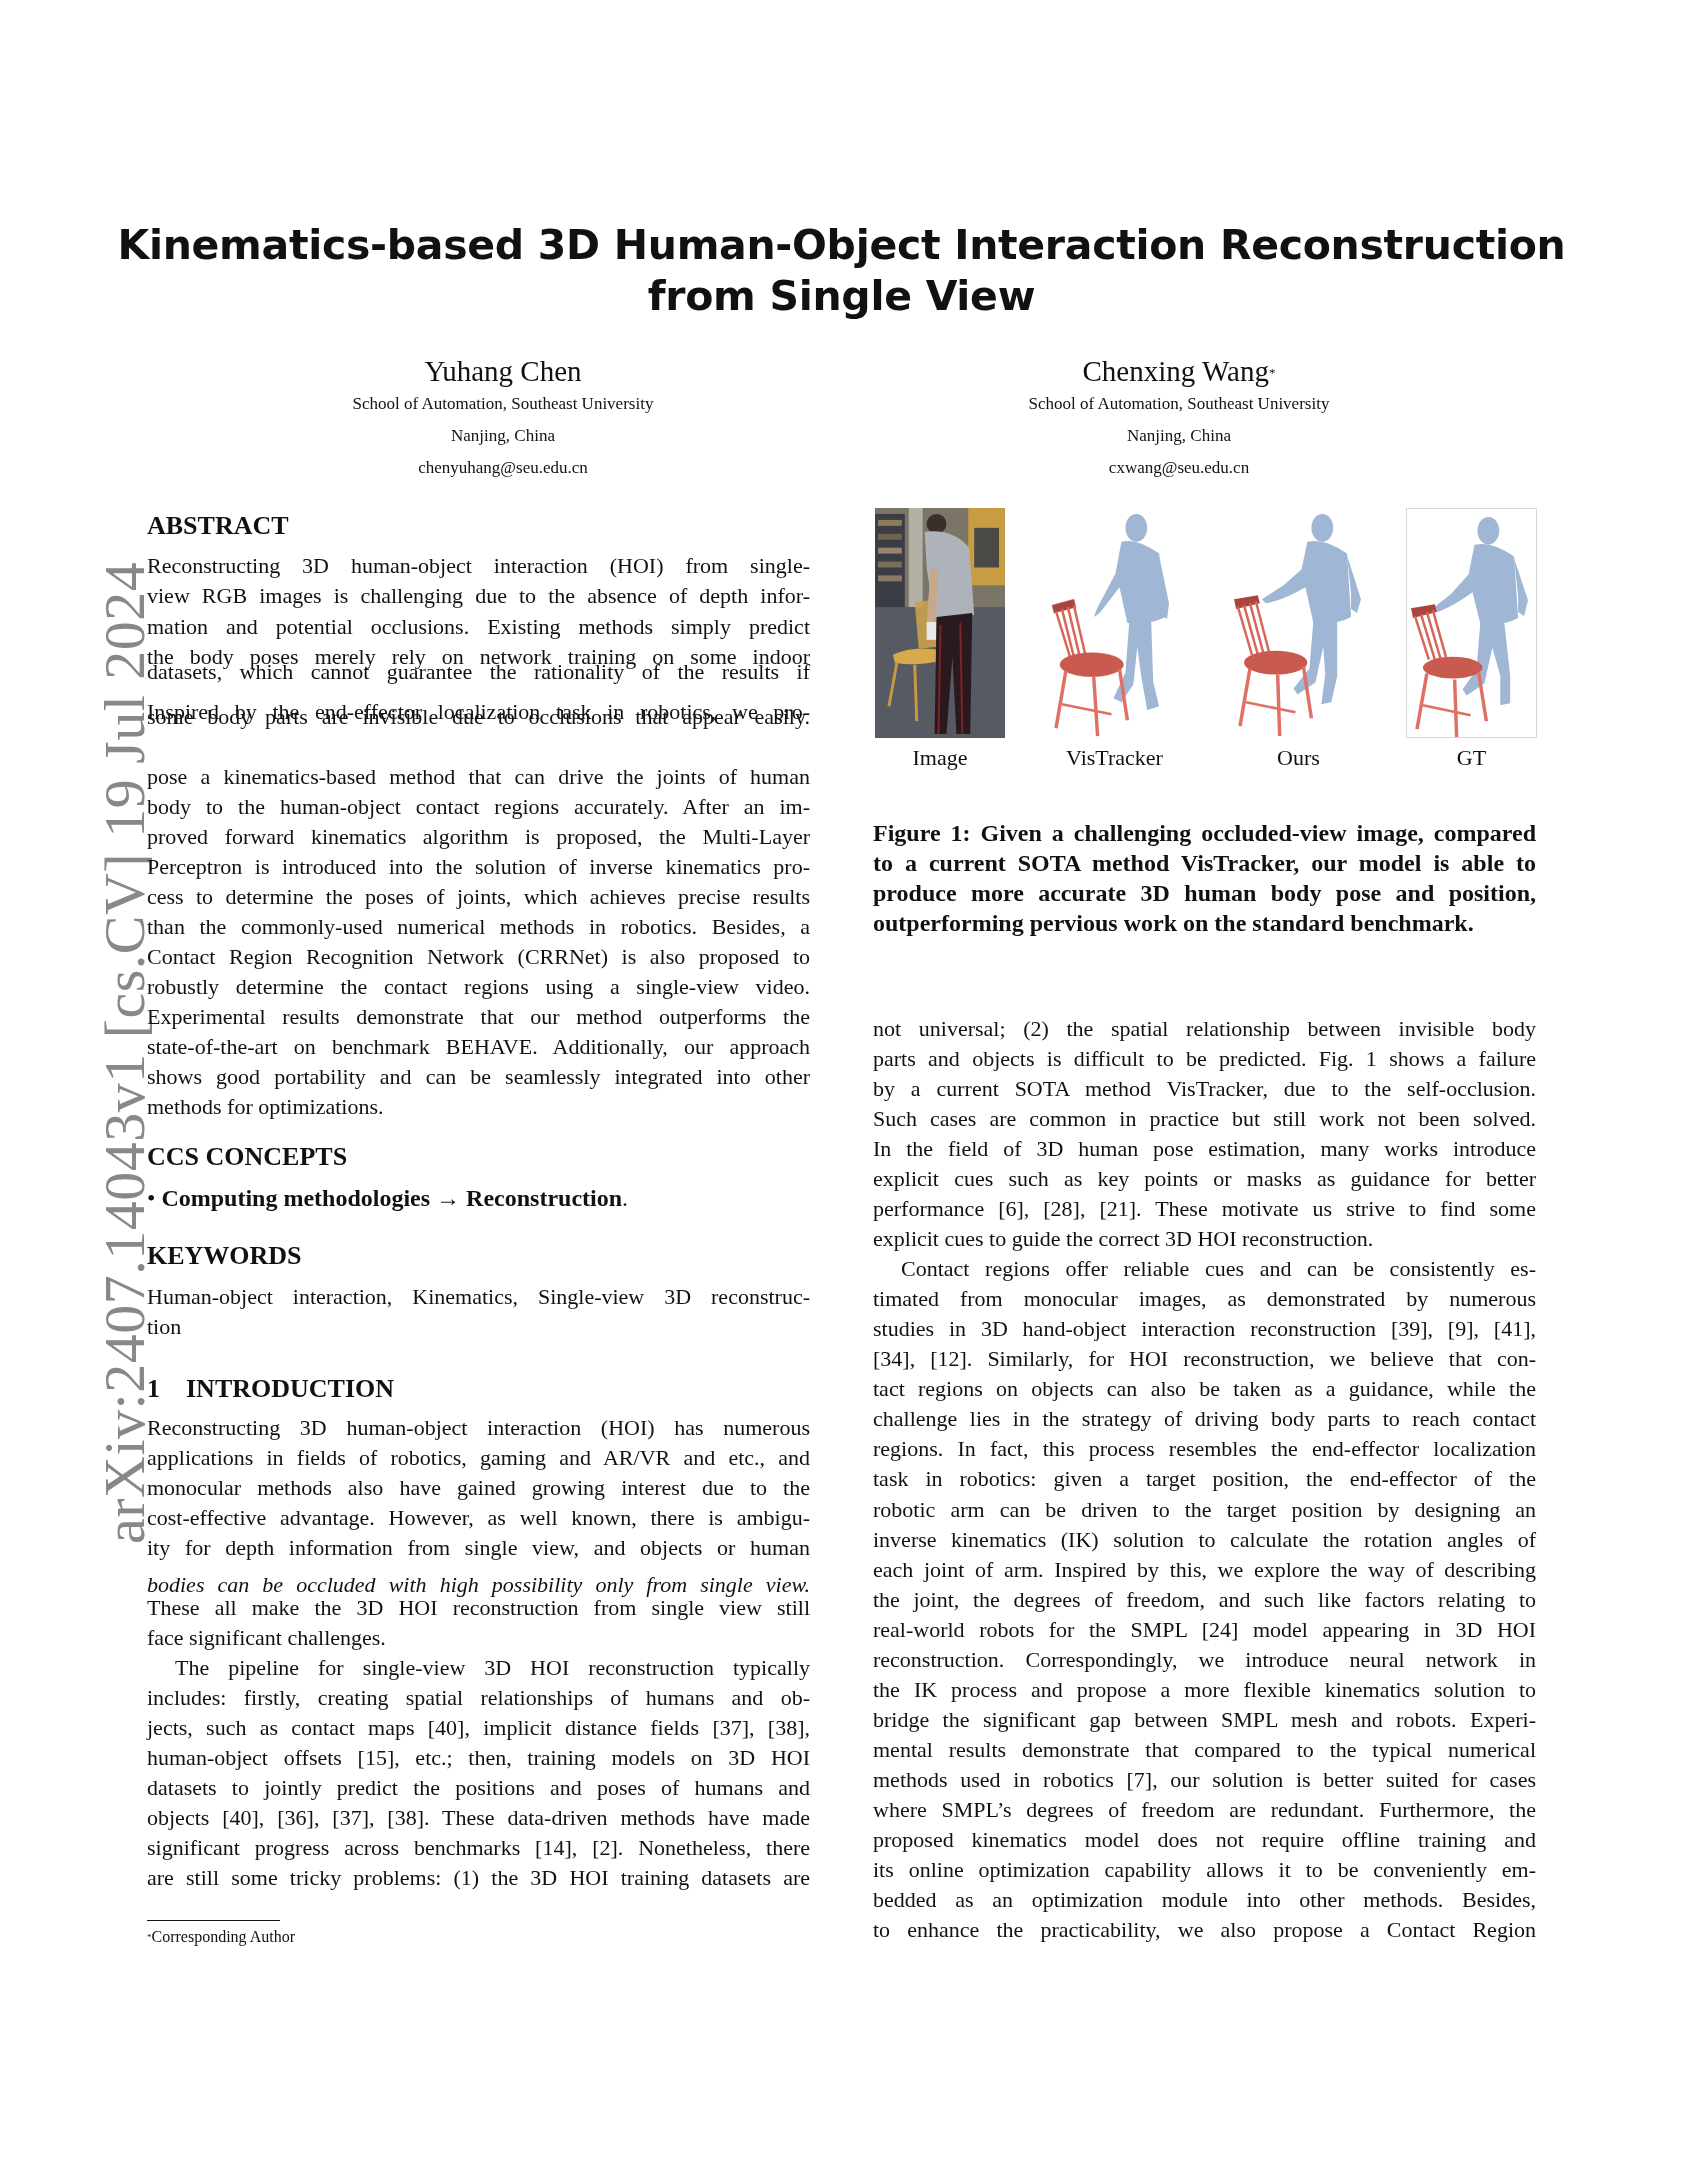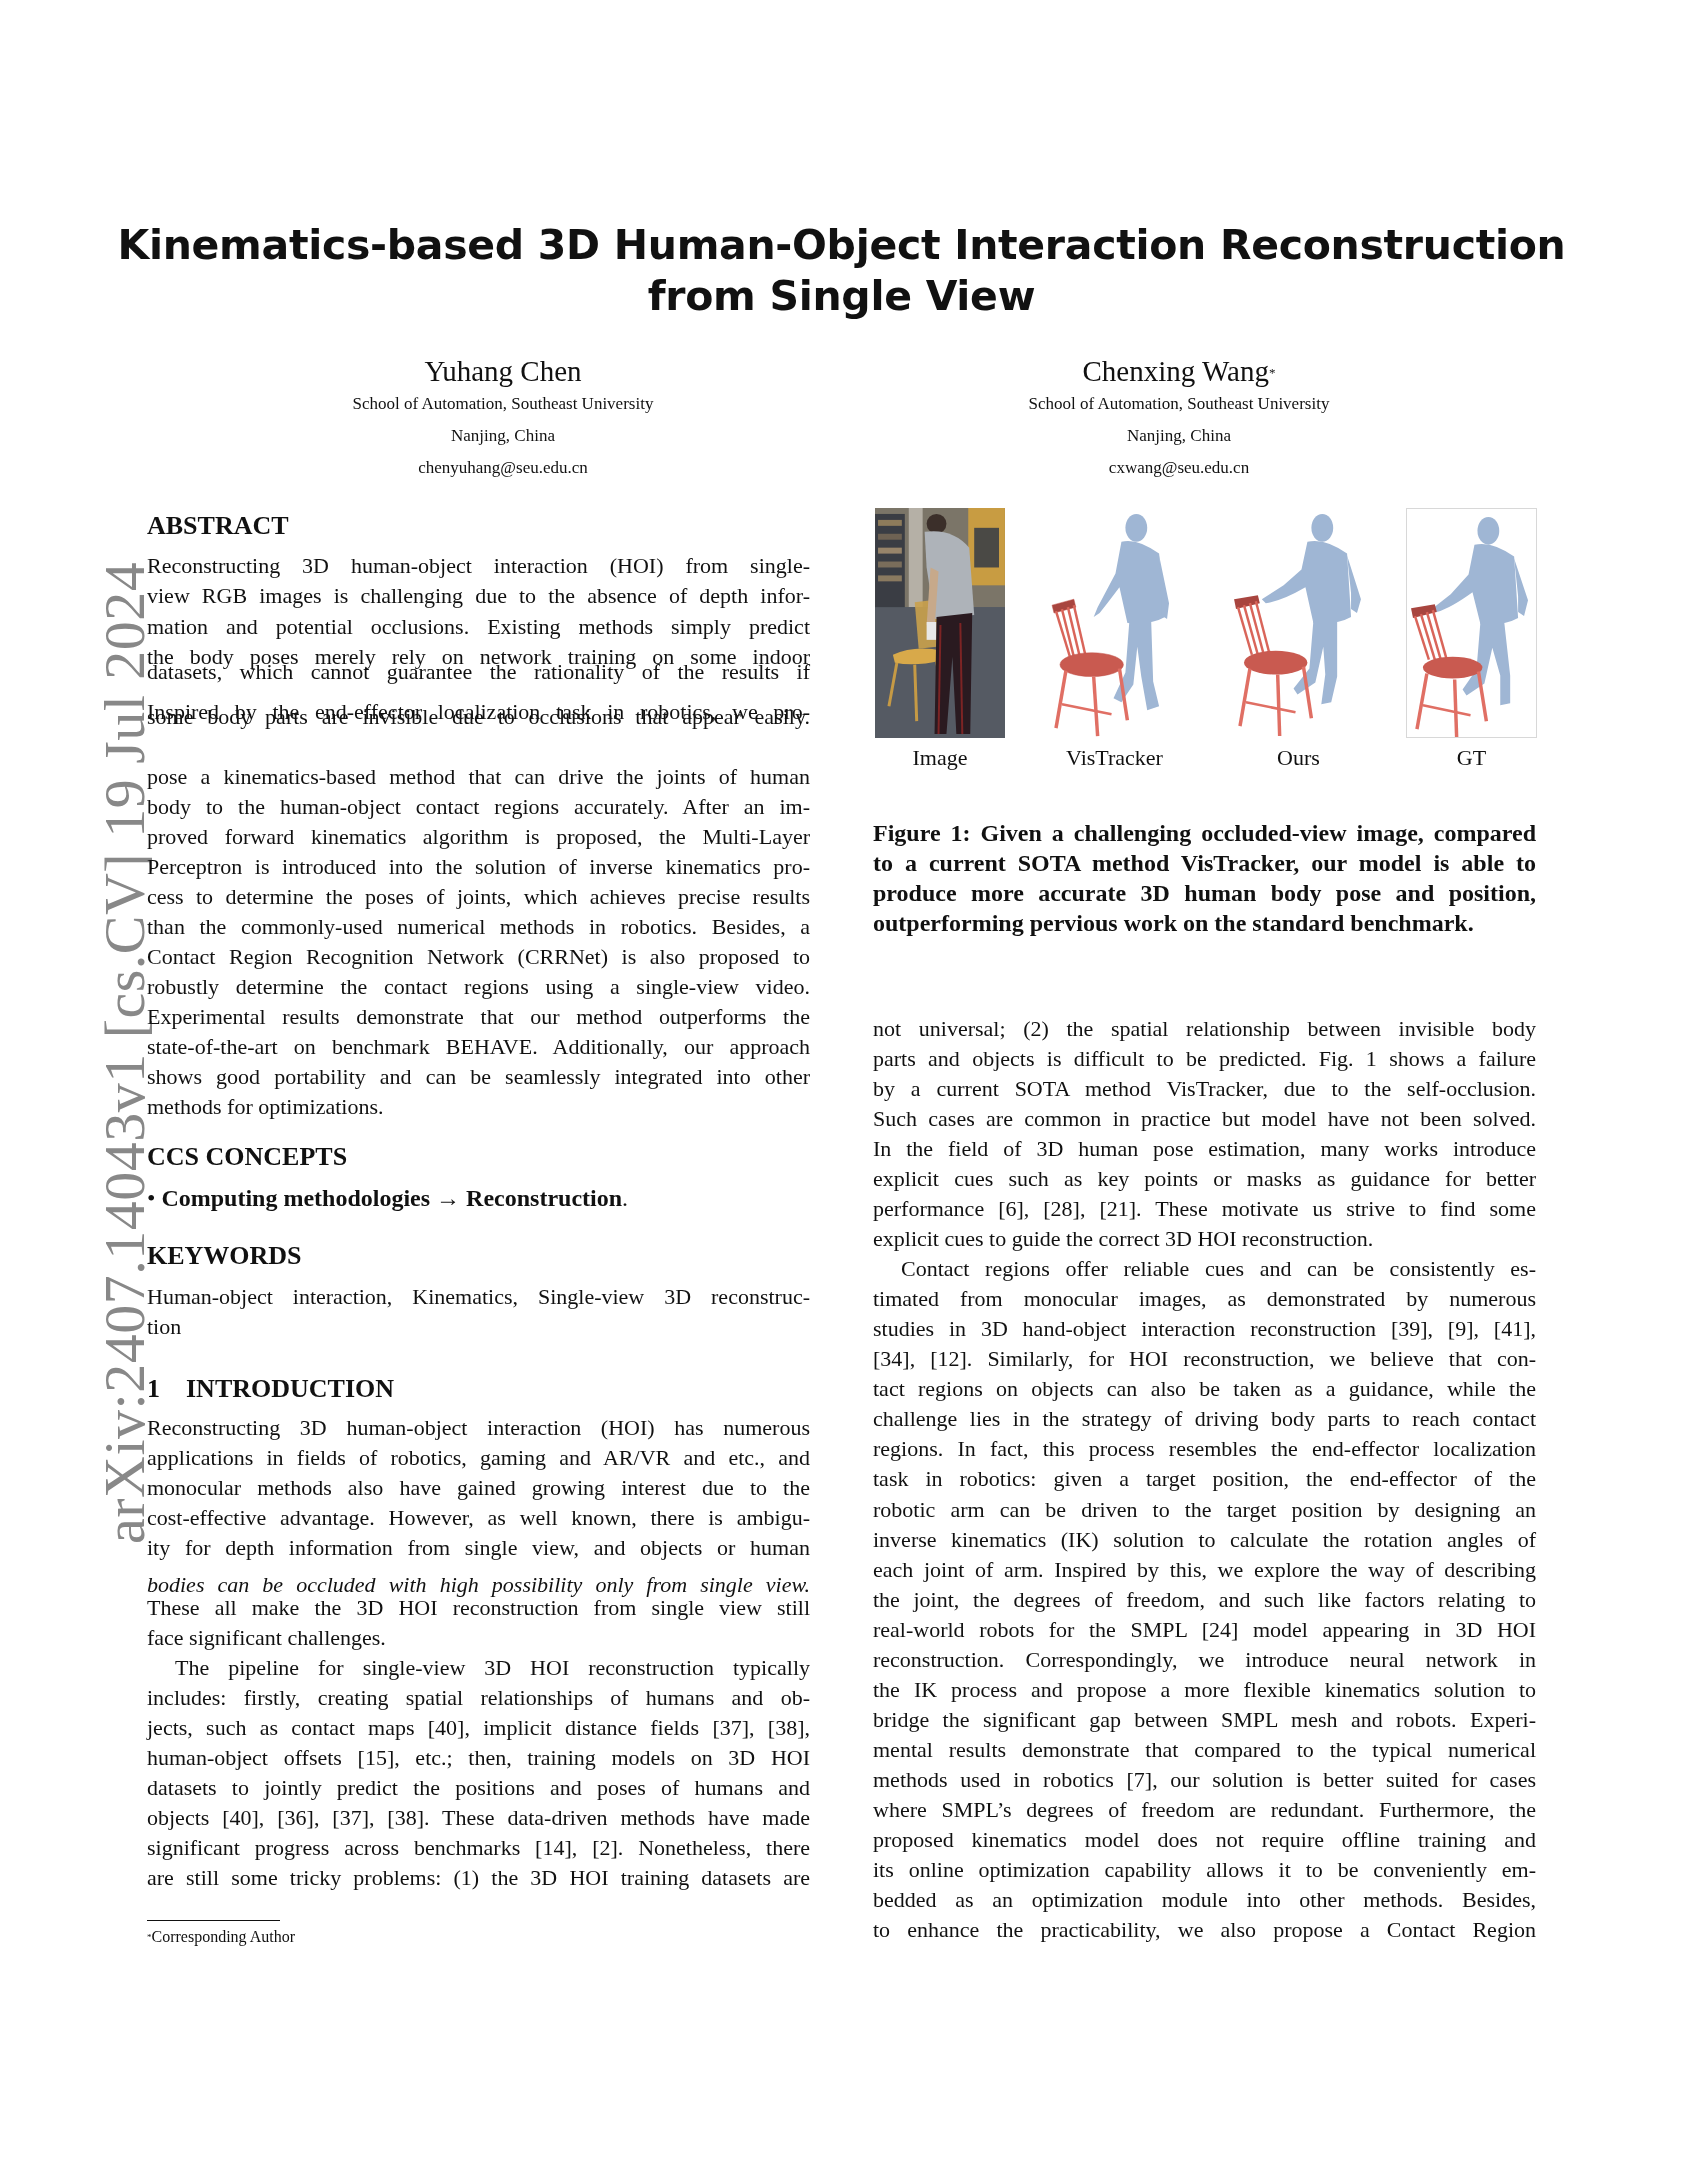--- a/index.html
+++ b/index.html
@@ -233,21 +233,21 @@
   <div id="caption-lines">
       <div class="cap" style="top: 818px;">Figure 1: Given a challenging occluded-view image, compared</div>
       <div class="cap" style="top: 848px;">to a current SOTA method VisTracker, our model is able to</div>
       <div class="cap" style="top: 878px;">produce more accurate 3D human body pose and position,</div>
       <div class="cap last" style="top: 908px;">outperforming pervious work on the standard benchmark.</div>
     </div>
   <div id="intro-right-lines">
       <div class="ln" style="top: 1014px;">not universal; (2) the spatial relationship between invisible body</div>
       <div class="ln" style="top: 1044px;">parts and objects is difficult to be predicted. Fig. 1 shows a failure</div>
       <div class="ln" style="top: 1074px;">by a current SOTA method VisTracker, due to the self-occlusion.</div>
-      <div class="ln" style="top: 1104px;">Such cases are common in practice but model have not been solved.</div>
+      <div class="ln" style="top: 1104px;">Such cases are common in practice but still work not been solved.</div>
       <div class="ln" style="top: 1134px;">In the field of 3D human pose estimation, many works introduce</div>
       <div class="ln" style="top: 1164px;">explicit cues such as key points or masks as guidance for better</div>
       <div class="ln" style="top: 1194px;">performance [6], [28], [21]. These motivate us strive to find some</div>
       <div class="ln last" style="top: 1224px;">explicit cues to guide the correct 3D HOI reconstruction.</div>
       <div class="ln indent" style="top: 1254px;">Contact regions offer reliable cues and can be consistently es-</div>
       <div class="ln" style="top: 1284px;">timated from monocular images, as demonstrated by numerous</div>
       <div class="ln" style="top: 1314px;">studies in 3D hand-object interaction reconstruction [39], [9], [41],</div>
       <div class="ln" style="top: 1344px;">[34], [12]. Similarly, for HOI reconstruction, we believe that con-</div>
       <div class="ln" style="top: 1374px;">tact regions on objects can also be taken as a guidance, while the</div>
       <div class="ln" style="top: 1404px;">challenge lies in the strategy of driving body parts to reach contact</div>

